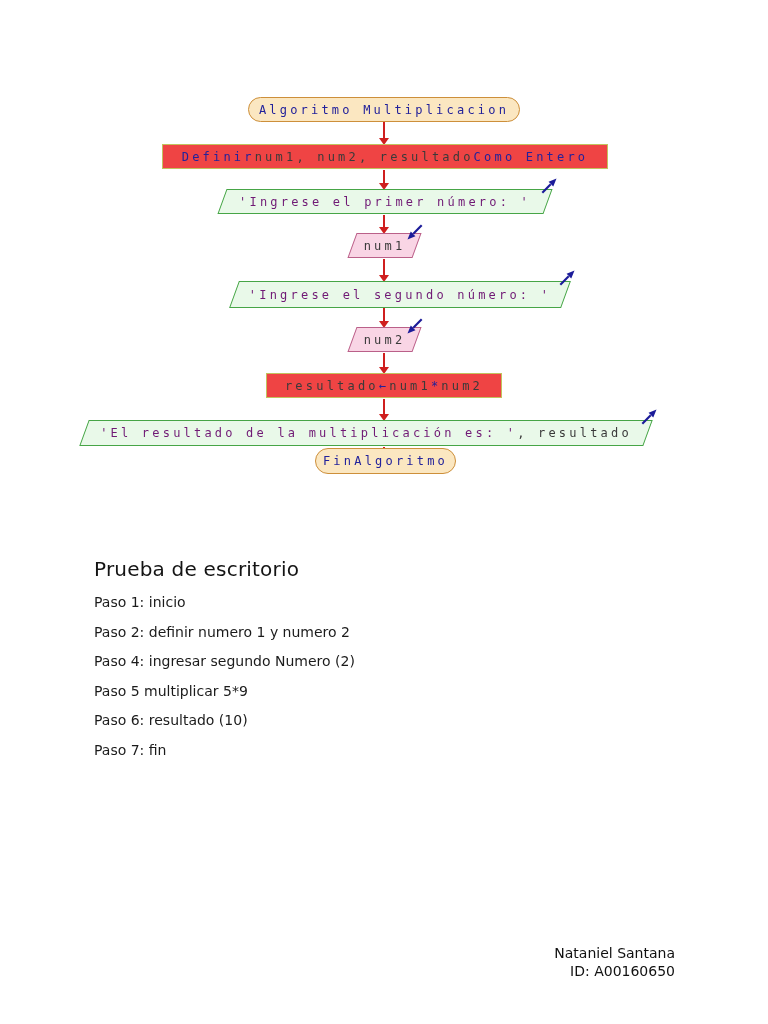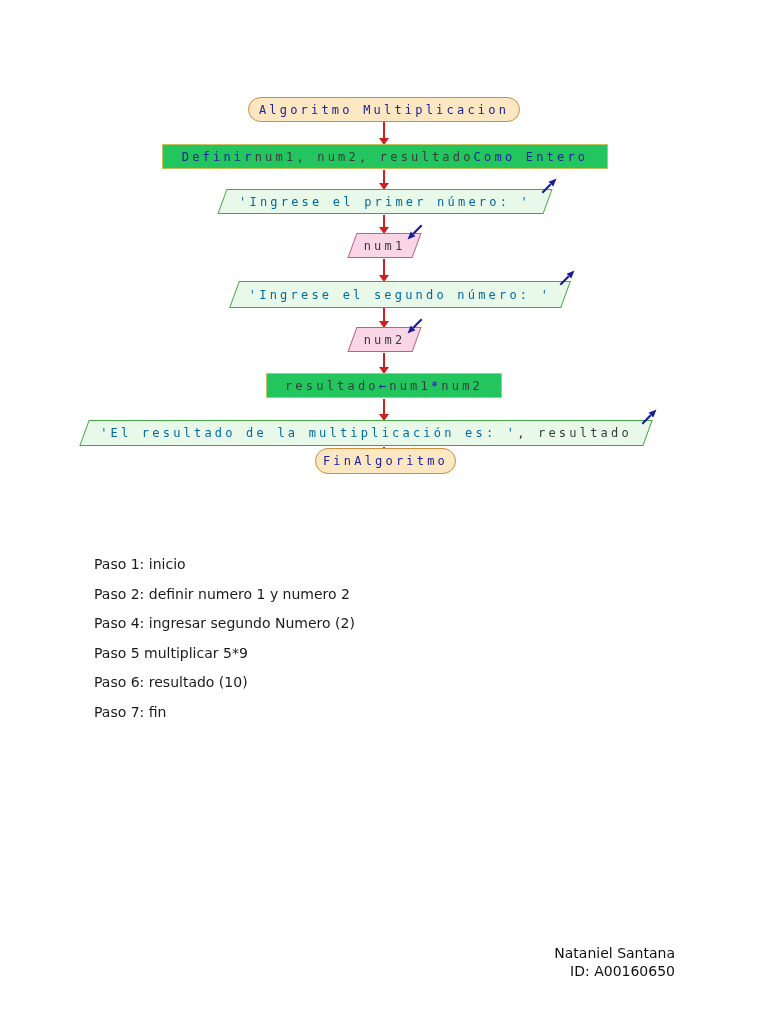--- a/index.html
+++ b/index.html
@@ -9,32 +9,32 @@
   }
   .page{position:absolute;inset:0;}
 
   
   .node{
     position:absolute;display:flex;align-items:center;justify-content:center;
     font-family:"DejaVu Sans Mono",monospace;font-weight:normal;font-size:12px;
     letter-spacing:3.2px;white-space:nowrap;box-sizing:border-box;
   }
   .terminator{background:#fbe7c1;border:1.5px solid #cd8f3a;border-radius:13px;}
-  .procNode{background:#22c55e;border:1.5px solid #c2c25e;}
+  .procNode{background:#ef4444;border:1.5px solid #c2c25e;}
   .para{background:transparent;border:none;}
   .para-bg{
     position:absolute;inset:0;transform:skewX(-20deg);
     border:1.5px solid;box-sizing:border-box;z-index:1;
   }
   .green .para-bg{background:#e9f9e9;border-color:#46a546;}
   .pink  .para-bg{background:#f9d5e5;border-color:#ba6089;}
   .seg{position:relative;z-index:2;}
   .kw{color:#22229b;}
   .id{color:#3a3a3a;}
-  .str{color:#0369a1;}
+  .str{color:#701a75;}
   .op{color:#22229b;}
 
   .arrow{position:absolute;left:383px;width:2px;background:#cf1f1f;}
   .arrow::after{
     content:"";position:absolute;bottom:-7px;left:50%;transform:translateX(-50%);
     border:5px solid transparent;border-top:7px solid #cf1f1f;border-bottom:none;
   }
   #a1{top:122px;height:16px;}
   #a2{top:170px;height:13px;}
   #a3{top:215px;height:12px;}
@@ -159,20 +159,21 @@
 
     <div class="arrow" id="a8"></div>
 
     <div class="node terminator" id="n9">
       <span class="seg kw">FinAlgoritmo</span>
     </div>
 
   </div>
 
   <div class="notes">
+    <h2>Prueba de escritorio</h2>
     <p>Paso 1: inicio</p>
     <p>Paso 2: definir numero 1 y numero 2</p>
     <p>Paso 4: ingresar segundo Numero (2)</p>
     <p>Paso 5 multiplicar 5*9</p>
     <p>Paso 6: resultado (10)</p>
     <p>Paso 7: fin</p>
   </div>
 
   <div class="footer">
     <div>Nataniel Santana</div>

